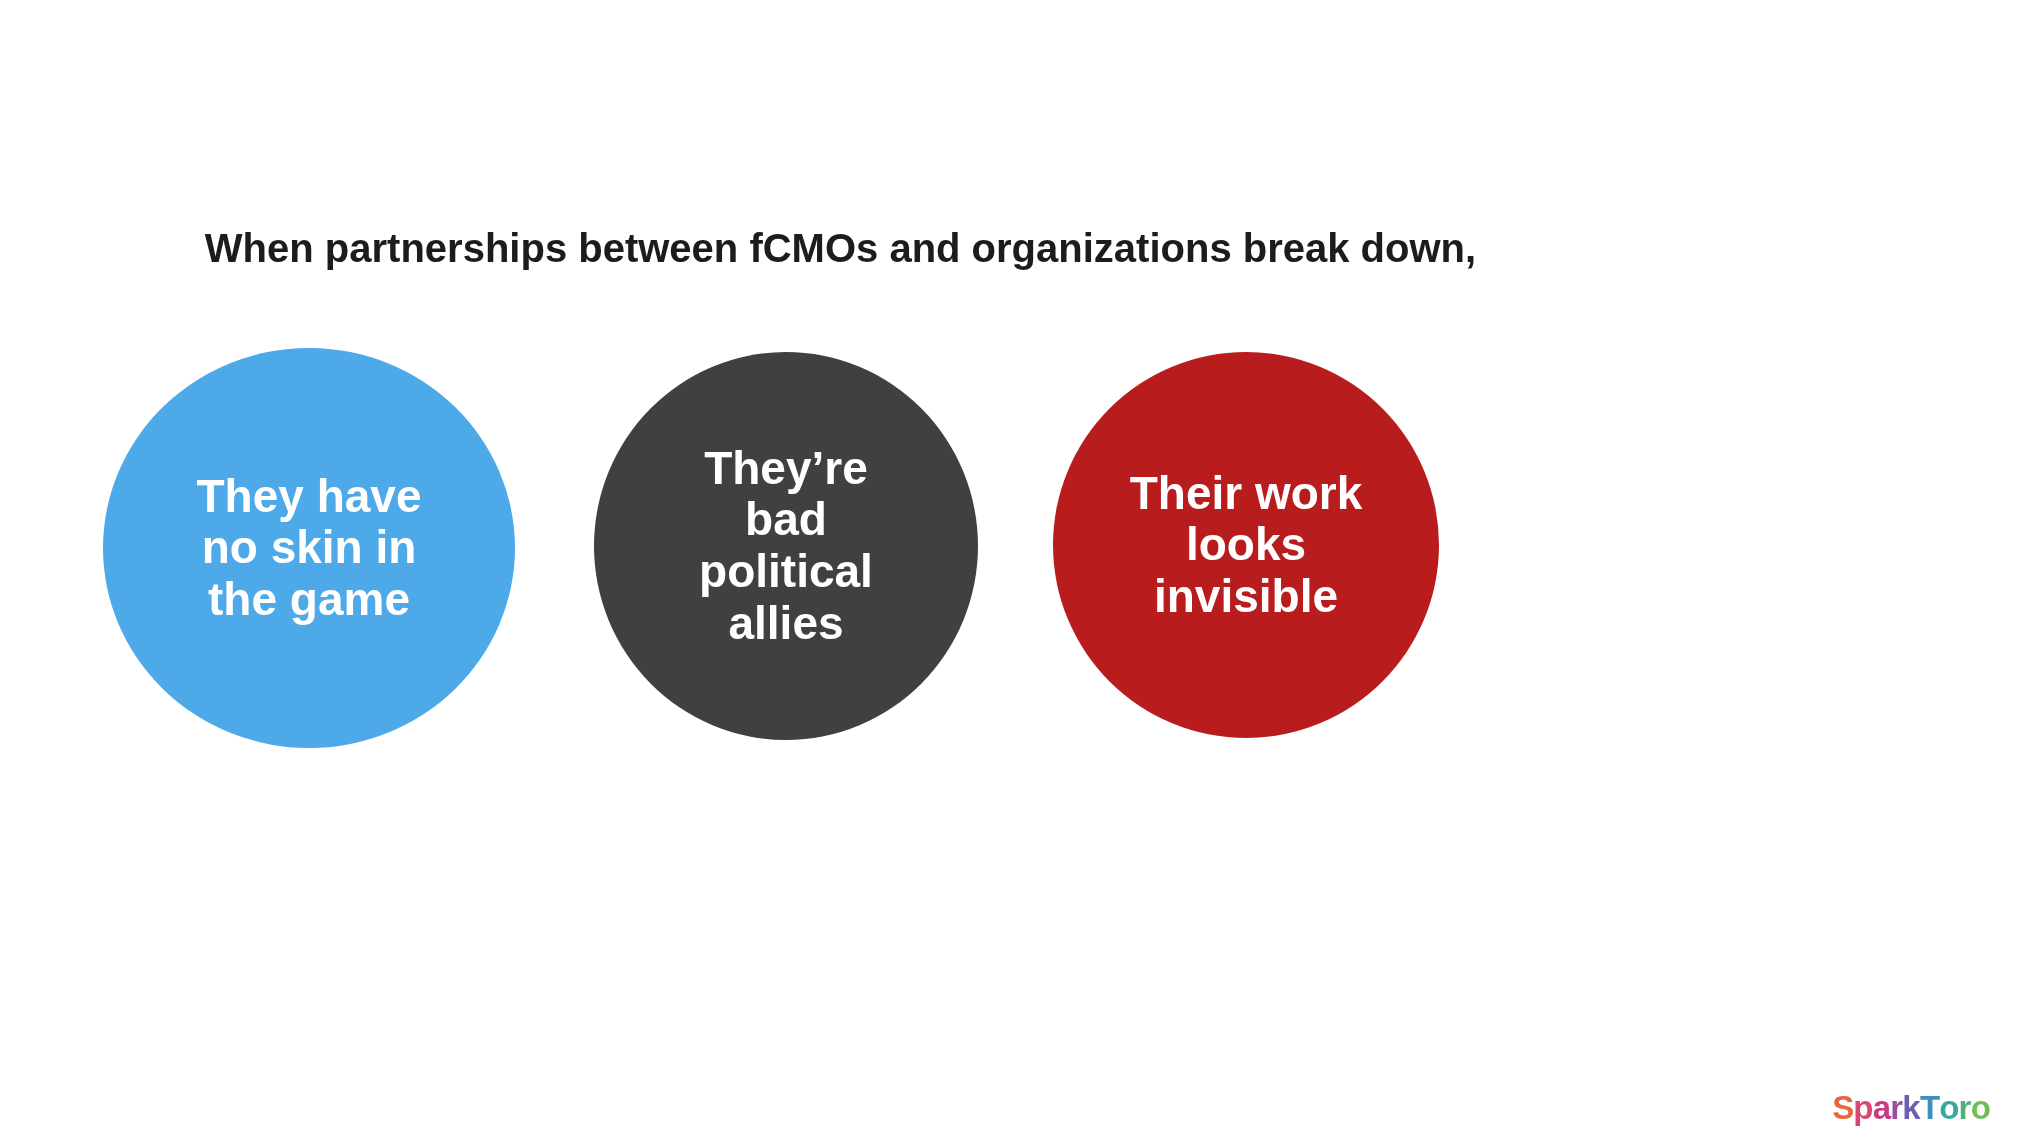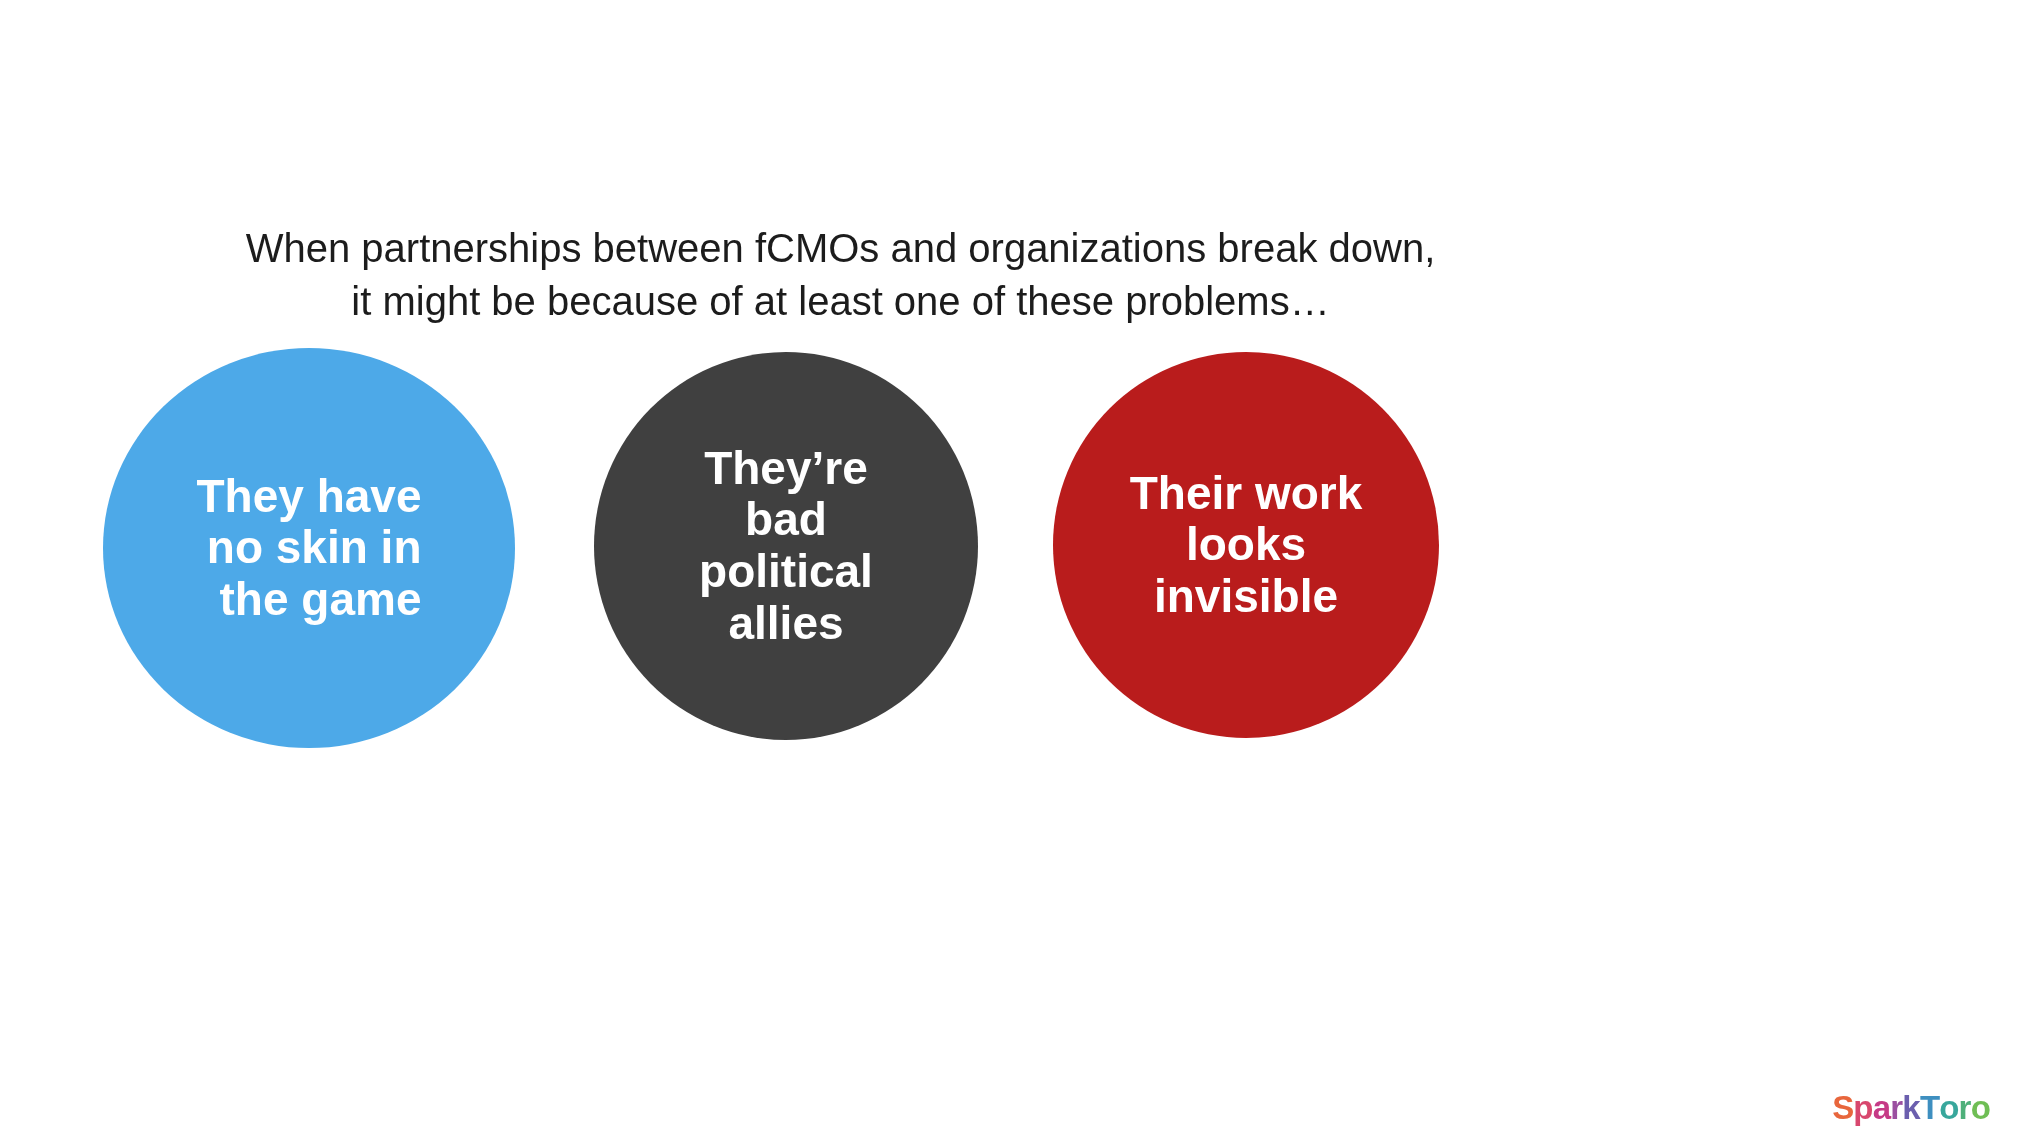--- a/index.html
+++ b/index.html
@@ -24,21 +24,21 @@
     font-weight:bold;
     letter-spacing:-0.7px;
     color:#111418;
     line-height:1.1;
   }
   .subtitle {
     position:absolute;
     top:222px; left:0; width:1681px;
     text-align:center;
     font-size:40px;
-    font-weight:normal;
+    font-weight:bold;
     color:#1c1c1c;
     line-height:1.33;
   }
   .subtitle .line { display:block; }
 
   
   .circle-row {
     position:absolute;
     top:348px; left:0; width:2020px; height:600px;
   }
@@ -69,21 +69,21 @@
     width:384px; height:388px;
     background:#E8B546;
   }
   #bubble-magenta {
     left:1053px; top:0px;
     width:386px; height:388px;
     background:#C02F82;
   }
 
   
-  #bubble-blue   { width:412px; height:400px; top:0;text-align:right; }
+  #bubble-blue   { width:412px; height:400px; top:0; }
   #bubble-yellow { width:384px; height:388px; top:4px; }
   #bubble-magenta{ width:386px; height:386px; top:4px; }
 
   
   .logo {
     position:absolute;
     right:30px; bottom:12px;
     font-size:33px;
     font-weight:bold;
     letter-spacing:-0.8px;
@@ -93,21 +93,20 @@
   .logo span { display:inline-block; }
 </style>
 </head>
 <body>
 
 <div id="slide">
 
 
   <div class="subtitle">
     <span class="line">When partnerships between fCMOs and organizations break down,</span>
-    <span class="line">it might be because of at least one of these problems…</span>
   </div>
 
   <div class="circle-row">
 
     <div id="bubble-blue" class="bubble" style="background: rgb(77, 169, 232);">
       <div class="label">They have
 no skin in
 the game</div>
     </div>
 

